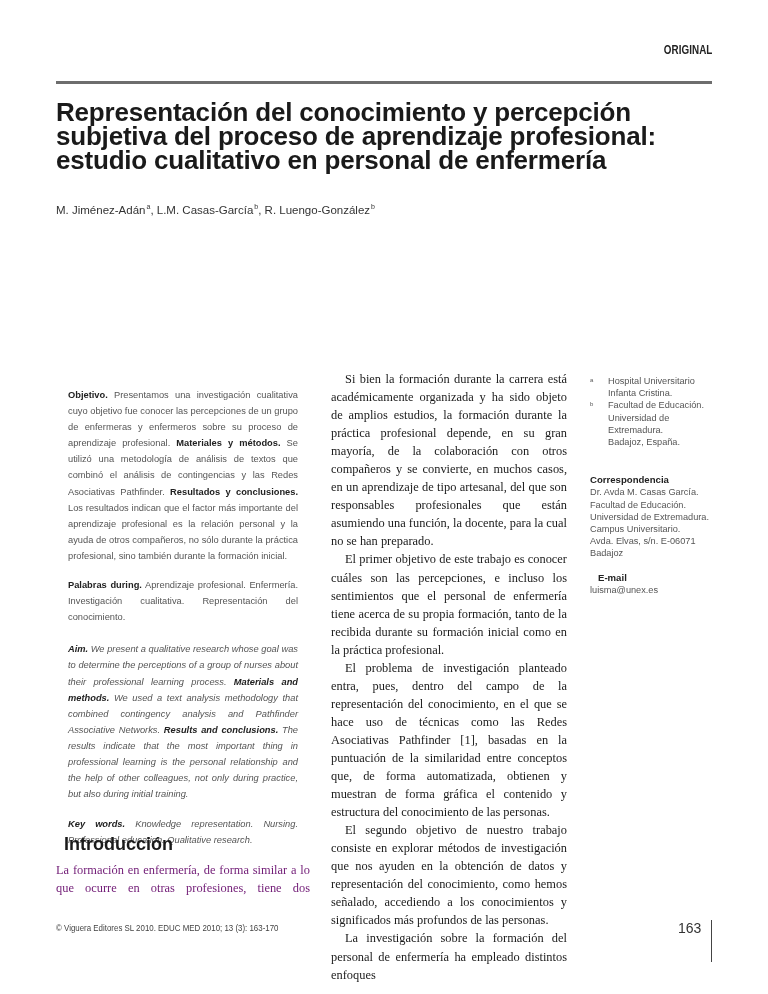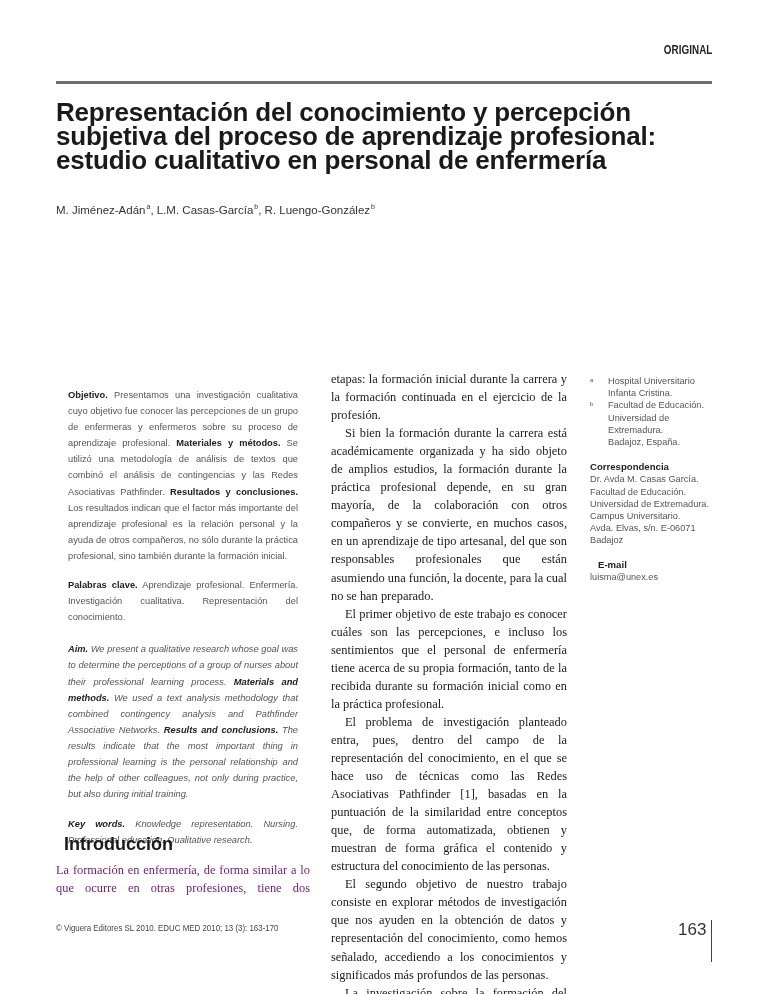--- a/index.html
+++ b/index.html
@@ -26,55 +26,54 @@
   .intro-head { position: absolute; left: 56px; top: 826px; margin: 8px; font-size: 18px; font-weight: bold; color: #1a1a1a; }
   .intro-text { position: absolute; left: 56px; top: 861px; width: 254px; font-size: 12.4px; line-height: 18px; text-align: justify; text-align-last: justify; margin: 0; color: #701a75; }
 
   .col2 { position: absolute; left: 331px; top: 370px; width: 236px; font-size: 12.4px; line-height: 18.05px; color: #1a1a1a; text-align: justify; }
   .col2 p { margin: 0; text-indent: 14px; }
   .col2 p.first { text-indent: 0; }
 
   .affil { position: absolute; left: 590px; top: 375px; width: 150px; font-size: 9.2px; line-height: 12.2px; color: #555; }
   .affil .item { position: relative; padding-left: 18px; }
   .affil .item sup { position: absolute; left: 0; top: -1px; font-size: 6px; }
-  .affil .label { margin-top: 13px; font-weight: bold; color: #222; font-size: 9.6px; }
+  .affil .label { margin-top: 26px; font-weight: bold; color: #222; font-size: 9.6px; }
   .affil .email-label { margin-top: 12px; padding-left: 8px; }
 
   .footer { position: absolute; left: 56px; top: 923px; font-size: 8.6px; color: #444; transform: scaleX(0.92); transform-origin: left center; white-space: nowrap; }
-  .page-num { position: absolute; left: 678px; top: 920px; font-size: 17px; color: #333; }
+  .page-num { position: absolute; left: 678px; top: 920px; font-size: 14px; color: #333; }
   .page-rule { position: absolute; left: 711px; top: 920px; width: 1px; height: 42px; background: #444; }
 </style>
 </head>
 <body>
 
 <div class="section-label sans">ORIGINAL</div>
 <div class="top-rule"></div>
 
 <h1 class="title sans">
   <span>Representación del conocimiento y percepción</span>
   <span>subjetiva del proceso de aprendizaje profesional:</span>
   <span>estudio cualitativo en personal de enfermería</span>
 </h1>
 
 <div class="authors sans">
   <span>M. Jiménez-Adán</span><sup>a</sup>, <span>L.M. Casas-García</span><sup>b</sup>, <span>R. Luengo-González</span><sup>b</sup>
 </div>
 
 <div class="abstract sans">
   <p><b>Objetivo.</b><span> Presentamos una investigación cualitativa cuyo objetivo fue conocer las percepciones de un grupo de enfermeras y enfermeros sobre su proceso de aprendizaje profesional. </span><b>Materiales y métodos.</b><span> Se utilizó una metodología de análisis de textos que combinó el análisis de contingencias y las Redes Asociativas Pathfinder. </span><b>Resultados y conclusiones.</b><span> Los resultados indican que el factor más importante del aprendizaje profesional es la relación personal y la ayuda de otros compañeros, no sólo durante la práctica profesional, sino también durante la formación inicial.</span></p>
-  <p class="kw"><b>Palabras clave.</b><span> Aprendizaje profesional. Enfermería. Investigación cualitativa. Representación del conocimiento.</span></p>
+  <p class="kw"><b>Palabras during.</b><span> Aprendizaje profesional. Enfermería. Investigación cualitativa. Representación del conocimiento.</span></p>
   <p class="en-abs"><b>Aim.</b><span> We present a qualitative research whose goal was to determine the perceptions of a group of nurses about their professional learning process. </span><b>Materials and methods.</b><span> We used a text analysis methodology that combined contingency analysis and Pathfinder Associative Networks. </span><b>Results and conclusions.</b><span> The results indicate that the most important thing in professional learning is the personal relationship and the help of other colleagues, not only during practice, but also during initial training.</span></p>
   <p class="en-kw"><b>Key words.</b><span> Knowledge representation. Nursing. Professional education. Qualitative research.</span></p>
 </div>
 
 <h2 class="intro-head sans">Introducción</h2>
 <p class="intro-text serif">La formación en enfermería, de forma similar a lo que ocurre en otras profesiones, tiene dos</p>
 
 <div class="col2 serif">
-  <p class="first">etapas: la formación inicial durante la carrera y la formación continuada en el ejercicio de la profesión.</p>
   <p>Si bien la formación durante la carrera está académicamente organizada y ha sido objeto de amplios estudios, la formación durante la práctica profesional depende, en su gran mayoría, de la colaboración con otros compañeros y se convierte, en muchos casos, en un aprendizaje de tipo artesanal, del que son responsables profesionales que están asumiendo una función, la docente, para la cual no se han preparado.</p>
   <p>El primer objetivo de este trabajo es conocer cuáles son las percepciones, e incluso los sentimientos que el personal de enfermería tiene acerca de su propia formación, tanto de la recibida durante su formación inicial como en la práctica profesional.</p>
   <p>El problema de investigación planteado entra, pues, dentro del campo de la representación del conocimiento, en el que se hace uso de técnicas como las Redes Asociativas Pathfinder [1], basadas en la puntuación de la similaridad entre conceptos que, de forma automatizada, obtienen y muestran de forma gráfica el contenido y estructura del conocimiento de las personas.</p>
   <p>El segundo objetivo de nuestro trabajo consiste en explorar métodos de investigación que nos ayuden en la obtención de datos y representación del conocimiento, como hemos señalado, accediendo a los conocimientos y significados más profundos de las personas.</p>
   <p>La investigación sobre la formación del personal de enfermería ha empleado distintos enfoques</p>
 </div>
 
 <div class="affil sans">
   <div class="item">
     <sup>a</sup>

